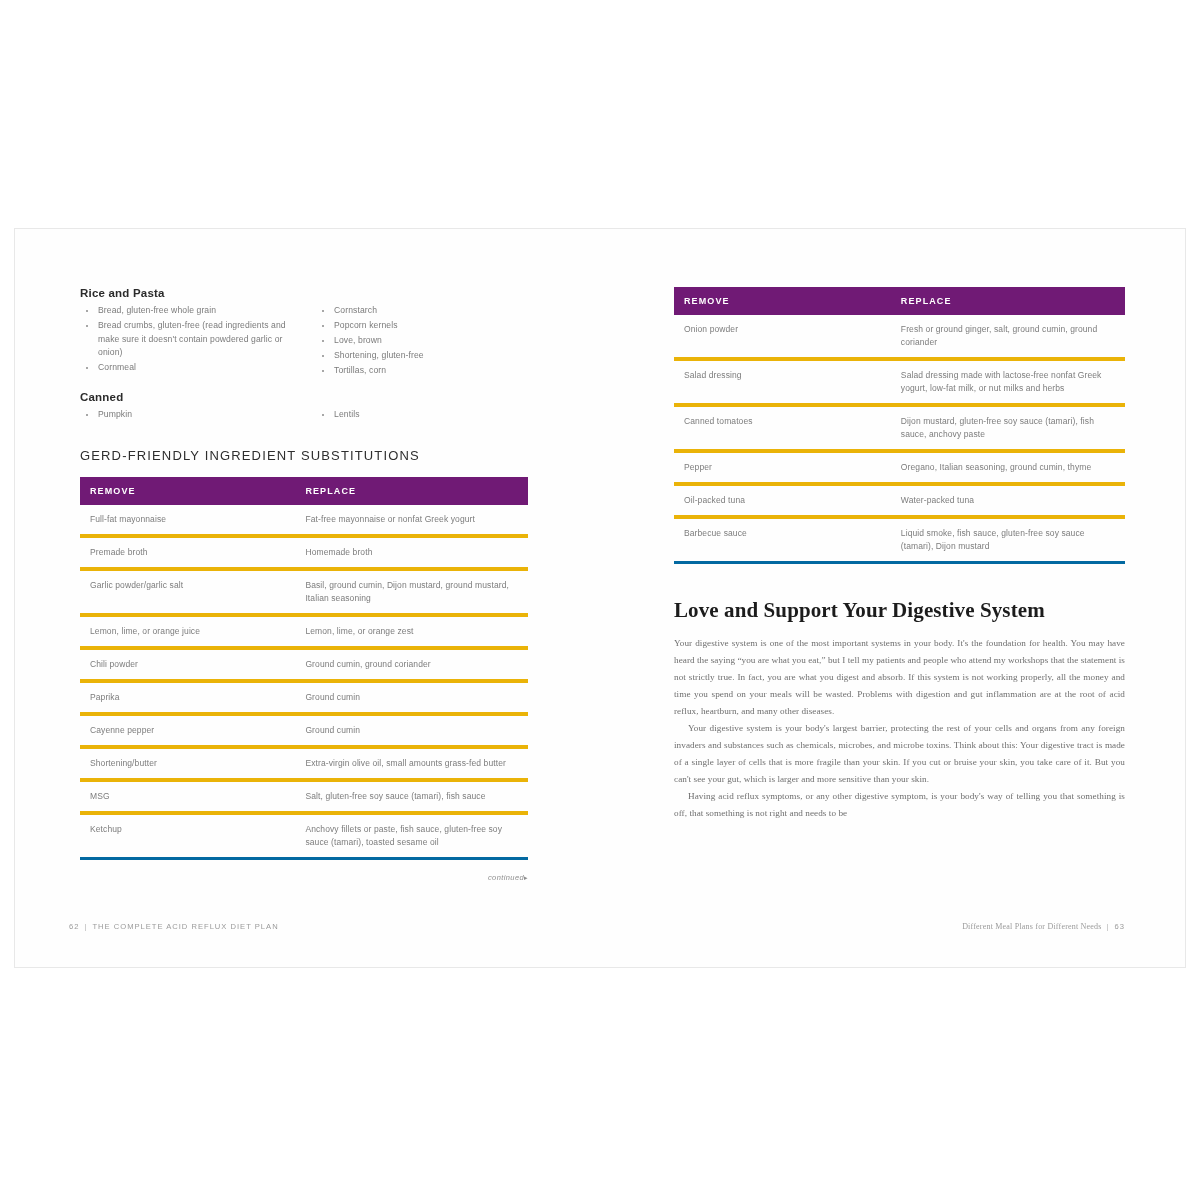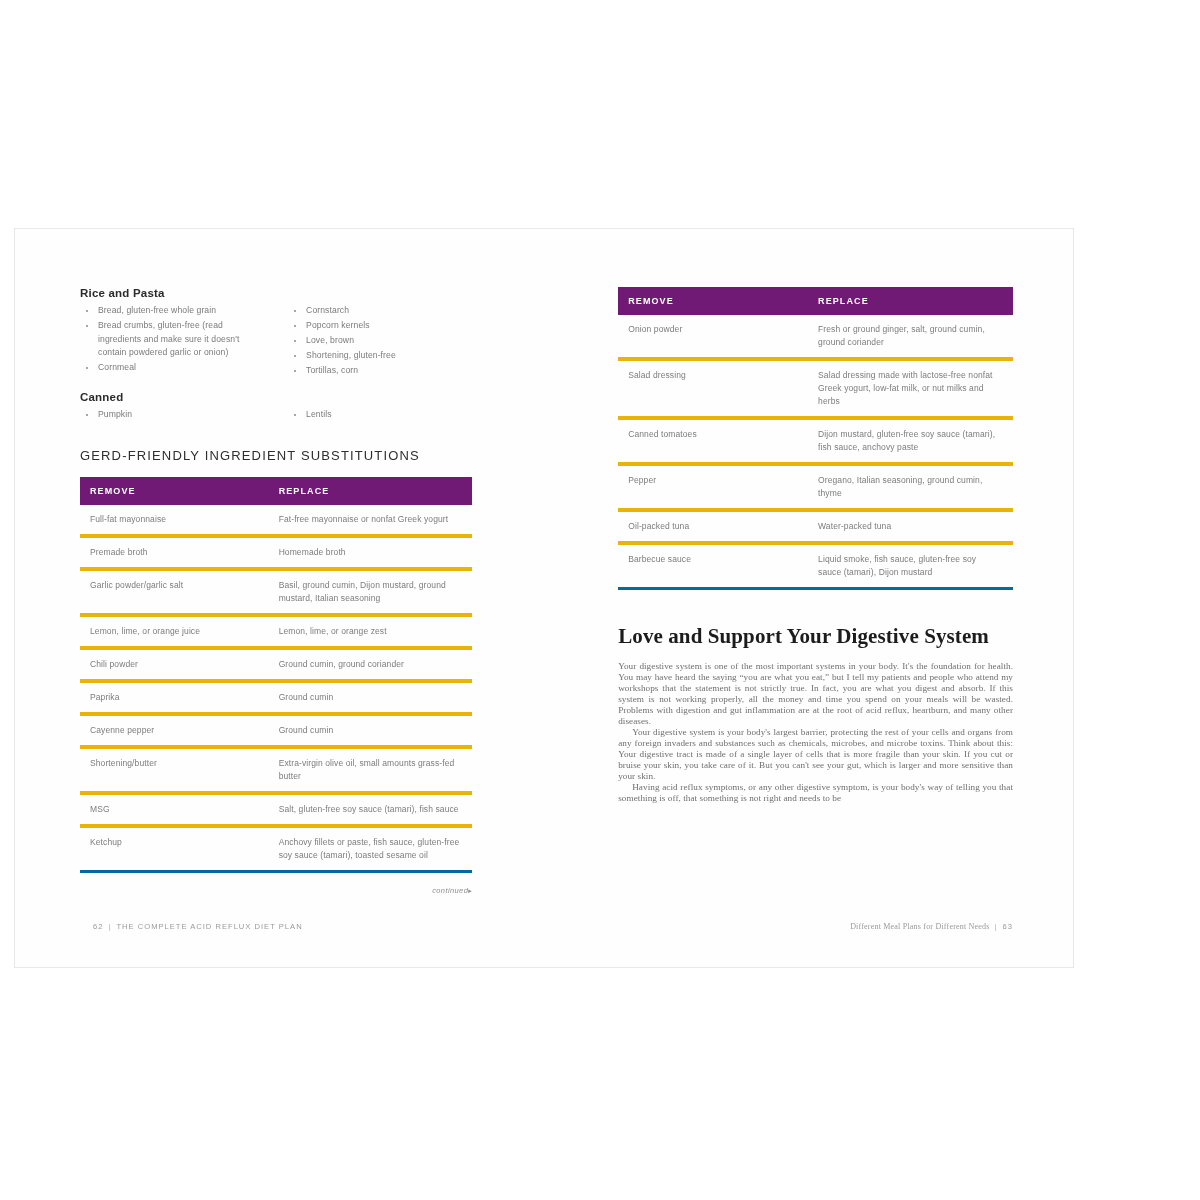--- a/index.html
+++ b/index.html
@@ -17,21 +17,21 @@
     height: 1200px;
     background: #ffffff;
     overflow: hidden;
   }
 
   
   #spread {
     position: absolute;
     left: 14px;
     top: 228px;
-    width: 1060px;
+    width: 1172px;
     height: 740px;
     background: #fefefe;
     border: 1px solid #e8e8e8;
     box-sizing: border-box;
     display: flex;
   }
 
   .page {
     position: relative;
     box-sizing: border-box;
@@ -136,37 +136,37 @@
     font-family: "Liberation Serif", serif;
     font-size: 21px;
     font-weight: bold;
     color: #1c1c1c;
     margin: 34px 0 12px 0;
     letter-spacing: .1px;
   }
   p.body {
     font-family: "Liberation Serif", serif;
     font-size: 9.2px;
-    line-height: 11px;
+    line-height: 17px;
     color: #6f6f6f;
     margin: 0;
     text-align: justify;
     letter-spacing: .05px;
   }
   p.body + p.body { text-indent: 14px; }
 
   
   .footer {
     position: absolute;
     bottom: 36px;
     font-size: 7.6px;
     letter-spacing: 1px;
     color: #9a9a9a;
   }
-  .footer-left  { left: 78px; }
+  .footer-left  { left: 54px; }
   .footer-right { right: 60px; }
   .footer .sep { margin: 0 5px; color: #b4b4b4; }
   .footer-right .ttl {
     font-family: "Liberation Serif", serif;
     font-size: 8px;
     letter-spacing: .2px;
   }
 </style>
 </head>
 <body>

